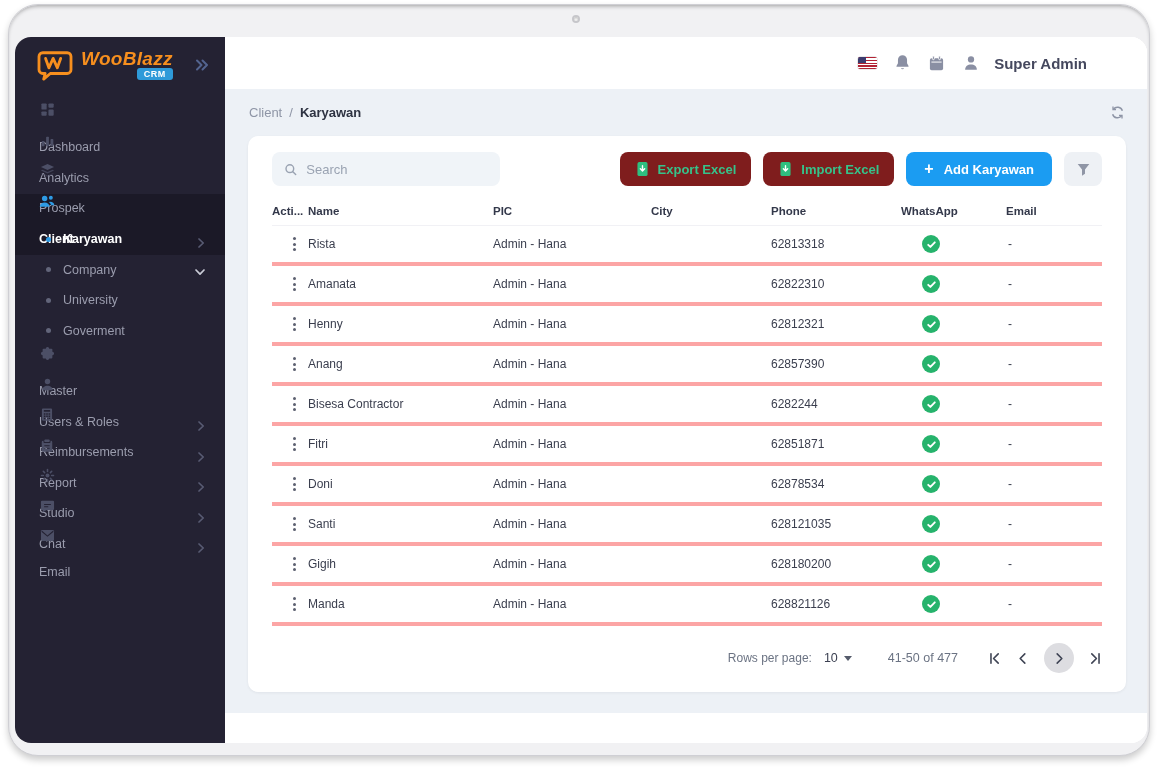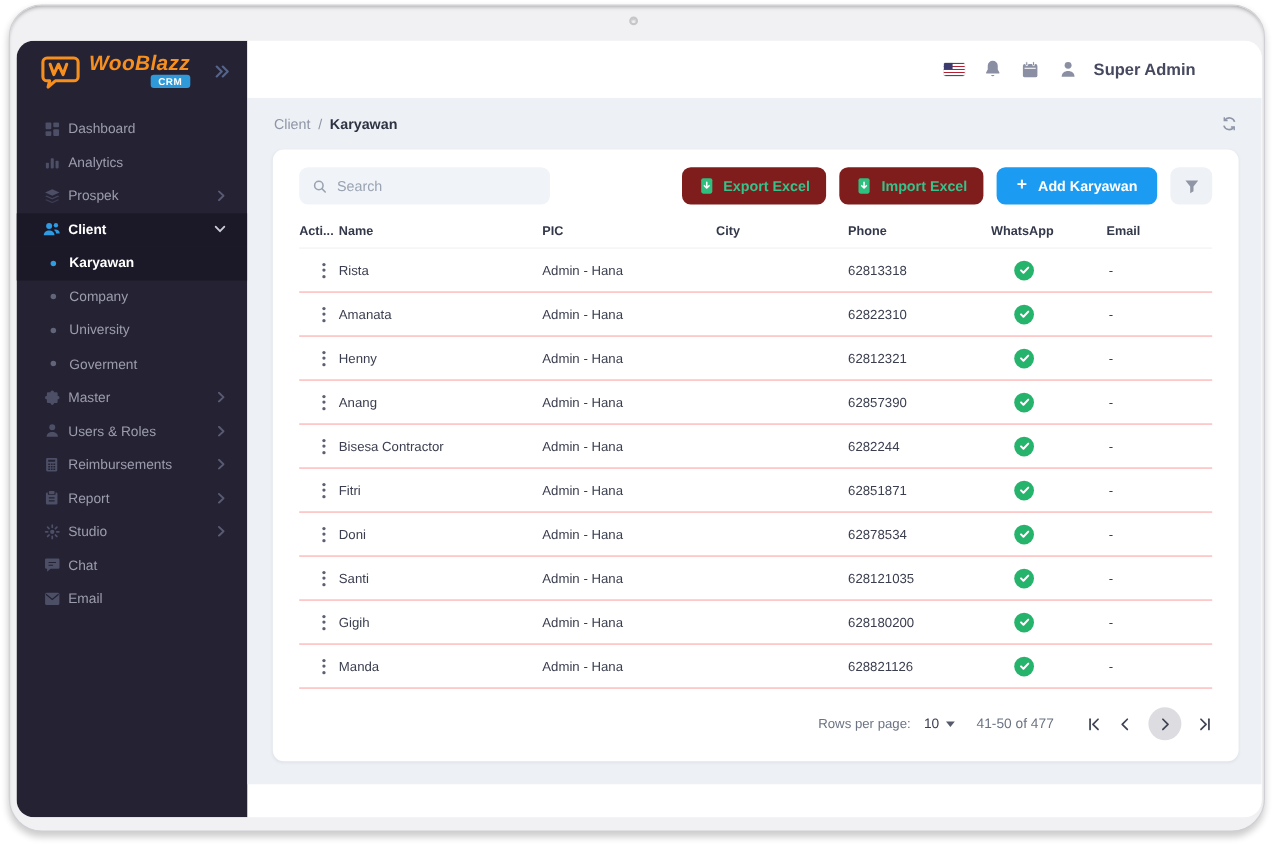--- a/index.html
+++ b/index.html
@@ -13,22 +13,22 @@
             border-radius:16px; overflow:hidden; display:flex; }
 
   
   .sidebar { width:210px; flex-shrink:0; background:#242233; display:flex; flex-direction:column; }
   .logo-row { height:56px; display:flex; align-items:center; padding:0 16px 0 22px; gap:6px; }
   .logo-text-wrap { display:flex; flex-direction:column; align-items:flex-end; margin-left:2px; }
   .logo-text { color:#f78f1e; font-weight:800; font-style:italic; font-size:19px; letter-spacing:.3px; line-height:18px; }
   .logo-badge { background:#2e9ad9; color:#fff; font-size:9px; font-weight:700; padding:1px 7px; border-radius:3px; align-self:flex-end; letter-spacing:.5px; }
   .collapse { margin-left:auto; color:#53648f; display:flex; }
   .side-menu { margin-top:9px; }
-  .side-item { height:30.5px; display:flex; align-items:center; padding:0 20px 0 24px; gap:7px;
-               font-size:12.5px; color:#9b9dae; cursor:pointer; }
+  .side-item { height:30.5px; display:flex; align-items:flex-start; padding:0 20px 0 24px; gap:23px;
+               font-size:12.5px; color:#9b9dae; cursor:pointer;flex-direction:column; }
   .side-item .s-icon { width:16px; height:16px; display:flex; align-items:center; justify-content:center; color:#4c4f66; }
   .side-item .s-icon.blue { color:#2e9be5; }
   .side-item .s-label { white-space:nowrap; }
   .side-item .s-chev { margin-left:auto; color:#585b73; display:flex; }
   .side-item.open { background:#1b1927; color:#fff; font-weight:700; }
   .side-item.open .s-chev { color:#c9cbd6; }
   .side-sub { height:30.5px; display:flex; align-items:center; padding:0 20px 0 31px; gap:12px;
               font-size:12.5px; color:#9b9dae; cursor:pointer; }
   .side-sub .bullet { width:5px; height:5px; border-radius:50%; background:#62657a; flex-shrink:0; }
   .side-sub.active { background:#1b1927; color:#fff; font-weight:700; }
@@ -63,33 +63,33 @@
   .btn { height:34px; border:none; border-radius:8px; display:flex; align-items:center; gap:8px;
          font-family:"Liberation Sans", sans-serif; font-size:13px; font-weight:700; cursor:pointer; padding:0 15px; }
   .btn-green { background:#7f1d1d; color:#36c28a; }
   .btn-blue { background:#1b9cf2; color:#fff; padding:0 18px; }
   .btn-blue .plus { font-size:16px; font-weight:700; margin-right:2px; }
   .btn-filter { width:38px; justify-content:center; background:#eef1f5; padding:0; }
 
   .thead-row, .trow { display:grid; grid-template-columns:36px 185px 158px 120px 130px 105px 1fr; align-items:center; }
   .thead-row { height:30px; margin-top:10px; border-bottom:1px solid #f1f1f5; }
   .th { font-size:11.5px; font-weight:700; color:#33384a; white-space:nowrap; overflow:hidden; }
-  .trow { height:40px; border-bottom:1px solid #fca5a5; font-size:12px; color:#3a3e4e; }
+  .trow { height:40px; border-bottom:4px solid #fca5a5; font-size:12px; color:#3a3e4e; }
   .cell-action { display:flex; justify-content:flex-start; padding-left:17px; }
   .dots { display:flex; flex-direction:column; gap:2.5px; cursor:pointer; padding:4px; }
   .dots i { width:3px; height:3px; border-radius:50%; background:#5c6070; }
   .wa-check { width:18px; height:18px; border-radius:50%; background:#26b36c; display:flex;
               align-items:center; justify-content:center; margin-left:21px; }
   .cell-email { padding-left:2px; }
 
   .pagination { height:64px; display:flex; align-items:center; justify-content:flex-end; gap:0; color:#6b7383; }
   .pg-label { font-size:12px; }
   .pg-size { font-size:12.5px; color:#3c4152; margin-left:12px; display:flex; align-items:center; gap:6px; cursor:pointer; }
   .caret { width:0; height:0; border-left:4px solid transparent; border-right:4px solid transparent; border-top:5px solid #555b6b; }
-  .pg-range { font-size:12.5px; margin-left:20px; }
+  .pg-range { font-size:12.5px; margin-left:36px; }
   .pg-nav { display:flex; align-items:center; gap:15px; margin-left:30px; color:#3f4454; }
   .pg-btn { display:flex; align-items:center; justify-content:center; cursor:pointer; }
   .pg-btn.circle { width:30px; height:30px; border-radius:50%; background:#dddde1; }
 </style>
 </head>
 <body>
 
 <div class="device">
   <div class="camera"></div>
   <div class="screen">

